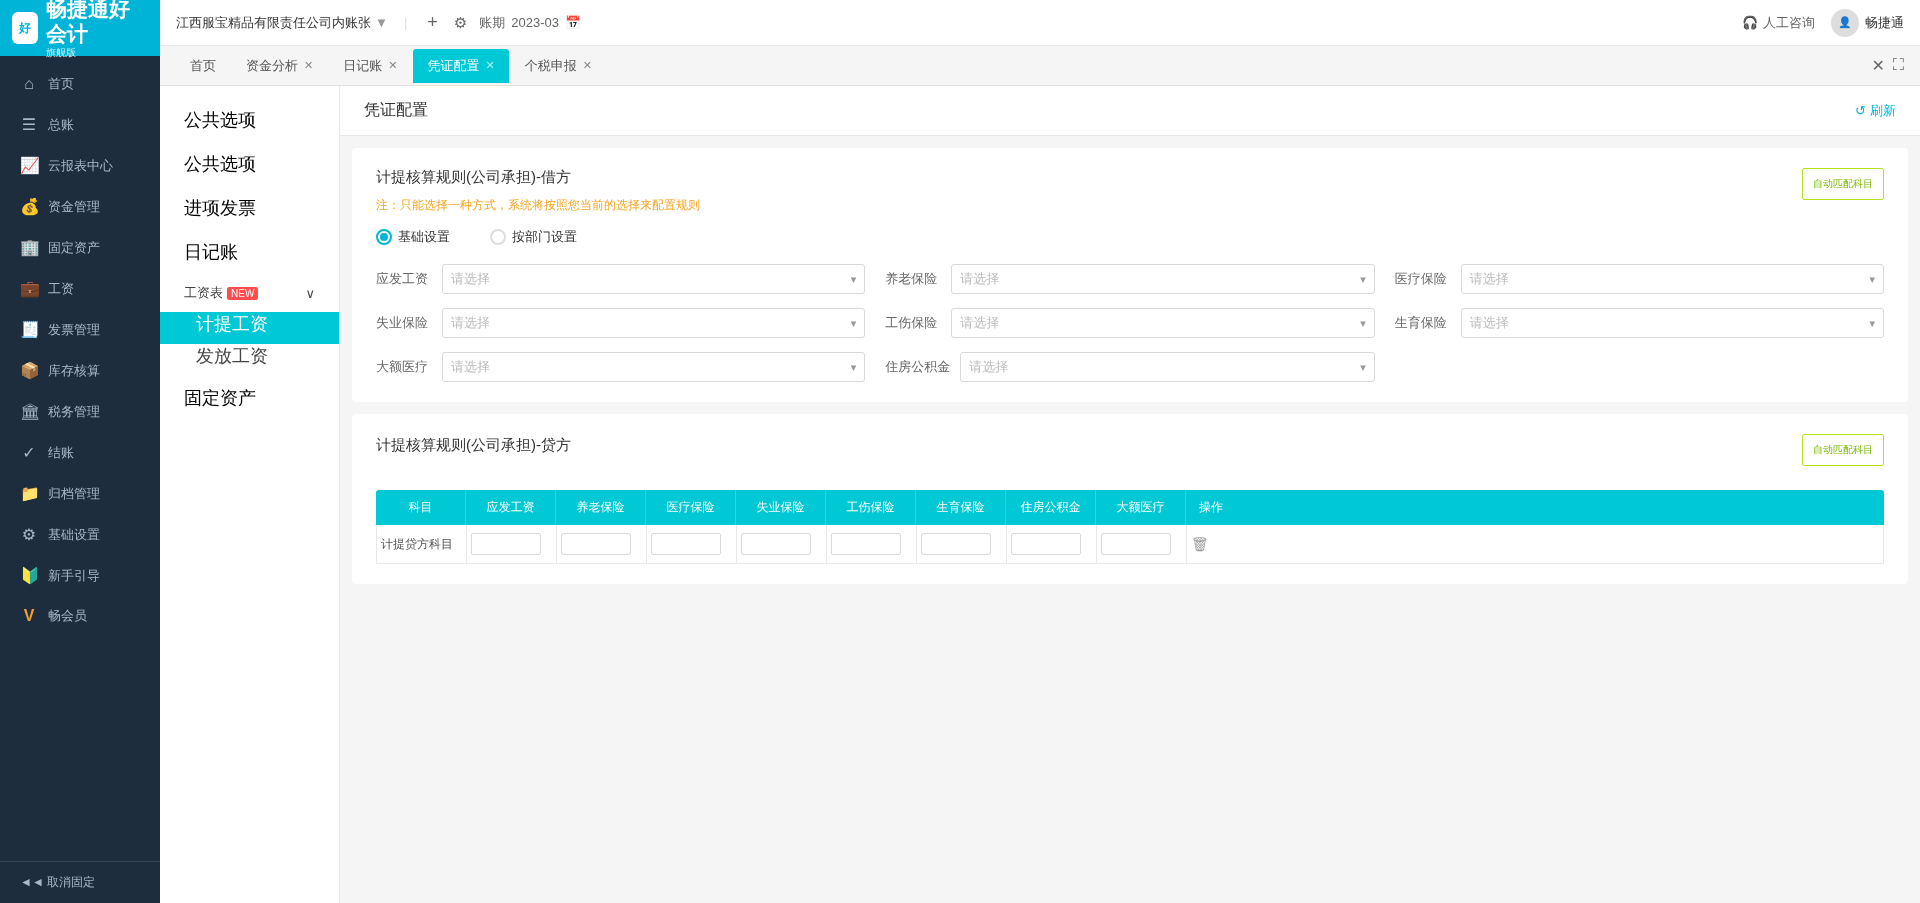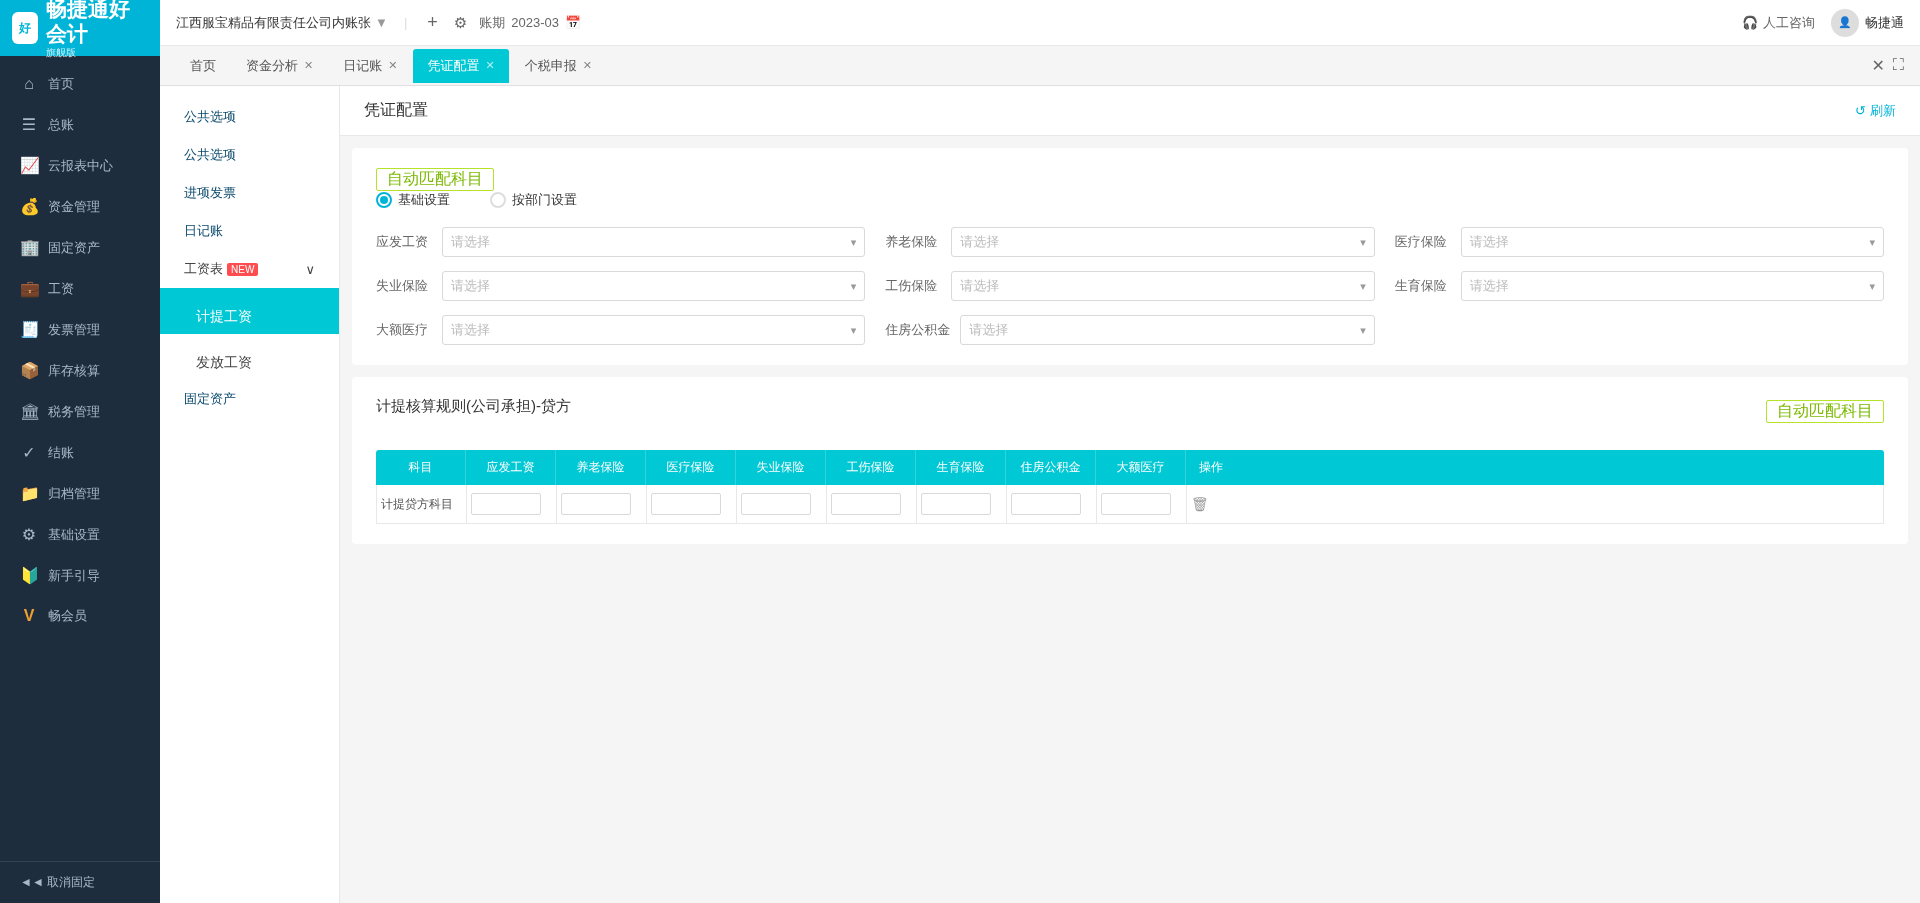--- a/index.html
+++ b/index.html
@@ -128,44 +128,44 @@
     .left-panel {
       width: 180px;
       background: white;
       border-right: 1px solid #e8e8e8;
       padding: 12px 0;
       flex-shrink: 0;
       overflow-y: auto;
     }
     .left-nav-item {
       padding: 10px 24px;
-      color: #0c4a6e;
-      cursor: pointer;
-      font-size: 13px;
+      color: #000000;
+      cursor: pointer;
+      font-size: 18px;
     }
     .left-nav-parent {
       display: flex; align-items: center; justify-content: space-between;
       padding: 10px 24px;
       color: #444;
       cursor: pointer;
       font-size: 13px;
     }
     .left-nav-parent .badge-new {
       background: #ff4d4f;
       color: white;
       font-size: 10px;
       padding: 1px 4px;
       border-radius: 2px;
       margin-left: 4px;
     }
     .left-nav-sub {
-      padding: 20px 24px 8px 36px;
+      padding: 0 24px 8px 36px;
       color: #444;
       cursor: pointer;
-      font-size: 14px;
+      font-size: 18px;
     }
     .left-nav-sub.active { background: #00c8d4; color: white; }
 
     
     .right-content {
       flex: 1;
       background: #f5f5f5;
       overflow-y: auto;
       position: relative;
     }
@@ -199,22 +199,22 @@
     .section-note {
       color: #f5a623;
       font-size: 12px;
       margin-bottom: 14px;
     }
     .auto-match-btn {
       float: right;
       border: 1px solid #b5e32a;
       color: #7bb800;
       background: white;
-      padding: 0 10px;
-      font-size: 16px;
+      padding: 8px 10px;
+      font-size: 10px;
       cursor: pointer;
       border-radius: 2px;
     }
 
     
     .radio-group {
       display: flex; gap: 40px;
       margin-bottom: 18px;
       align-items: center;
     }
@@ -471,20 +471,24 @@
       <div class="page-header">
         <span class="page-title">凭证配置</span>
         <div class="refresh-btn">
           <span>↺</span>
           <span>刷新</span>
         </div>
       </div>
 
       <div class="section-card">
         <div style="display:flex; justify-content:space-between; align-items:flex-start;">
+          <div>
+            <div class="section-title">计提核算规则(公司承担)-借方</div>
+            <div class="section-note">注：只能选择一种方式，系统将按照您当前的选择来配置规则</div>
+          </div>
           <button class="auto-match-btn">自动匹配科目</button>
         </div>
 
         <div class="radio-group">
           <div class="radio-option">
             <div class="radio-circle checked"></div>
             <span>基础设置</span>
           </div>
           <div class="radio-option">
             <div class="radio-circle"></div>

